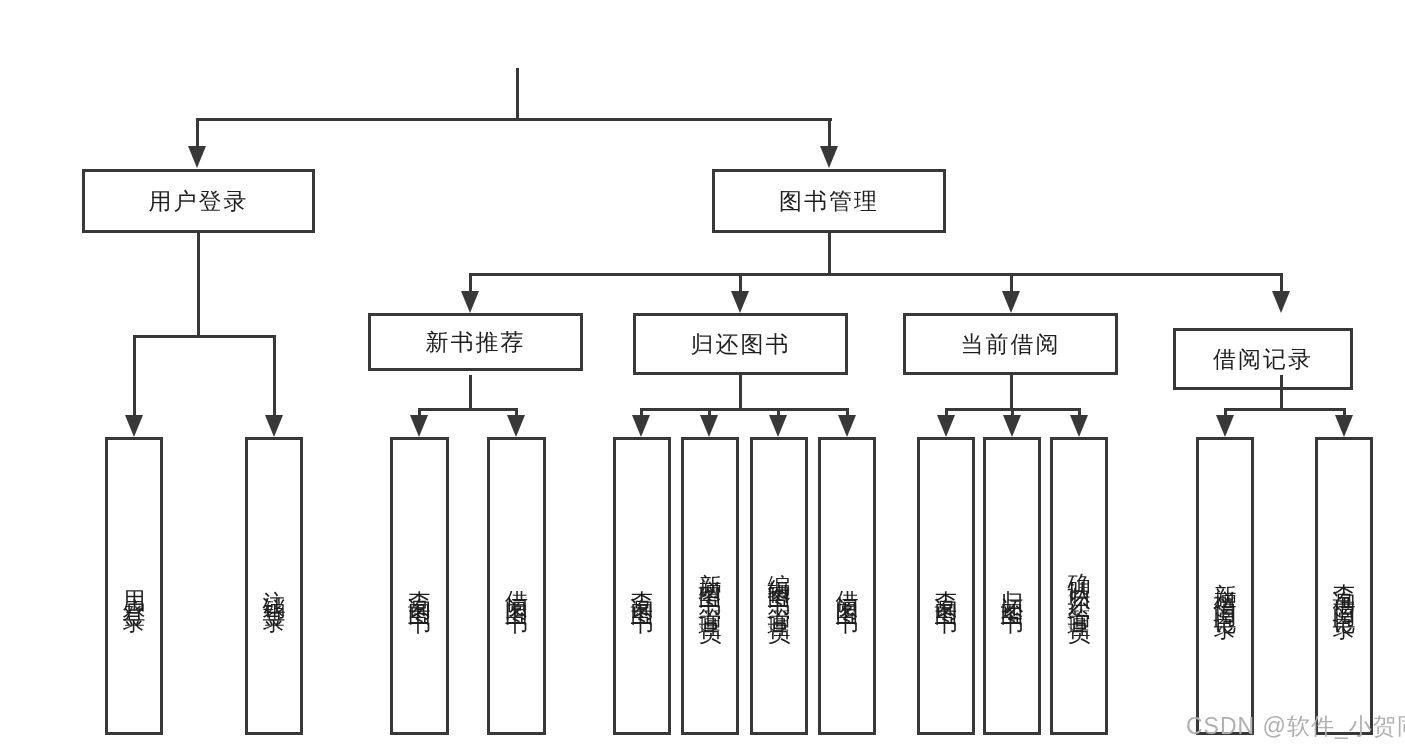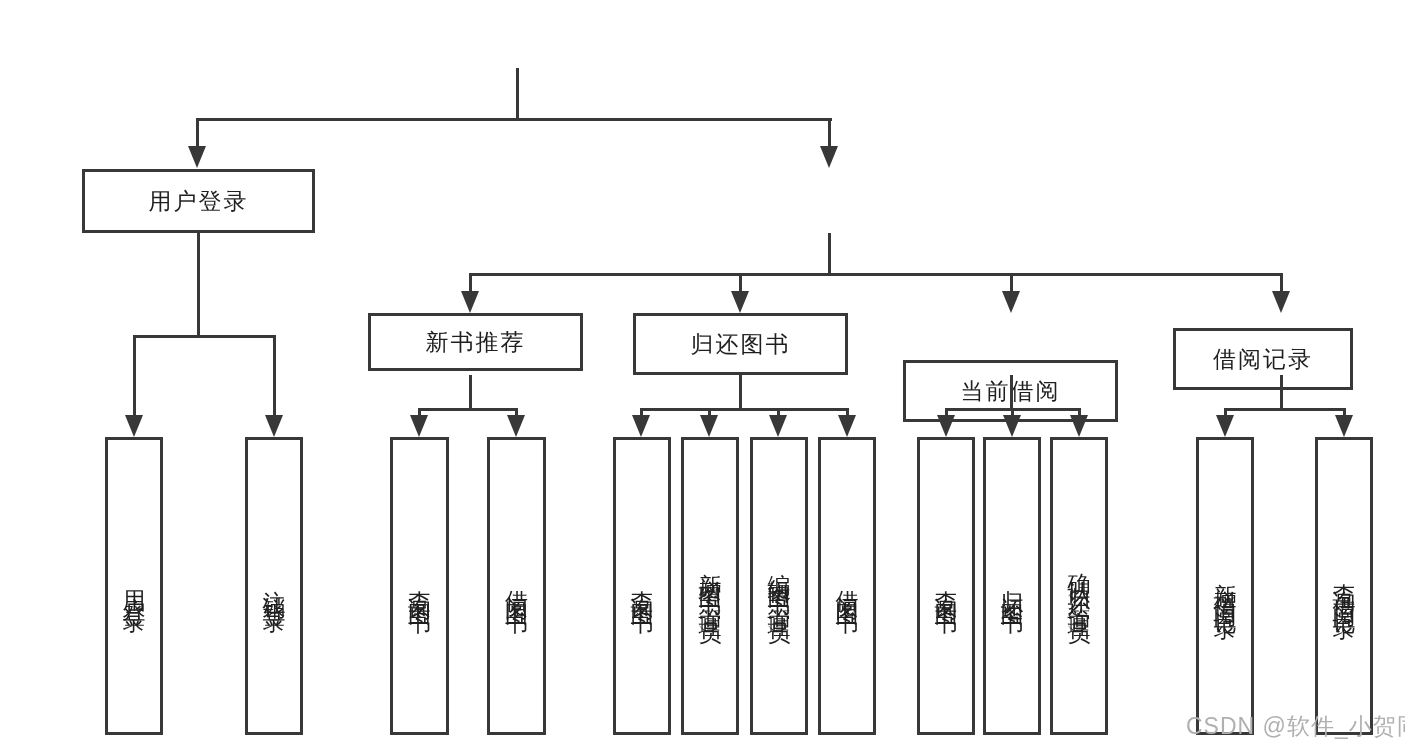--- a/index.html
+++ b/index.html
@@ -25,20 +25,23 @@
   <div class="vl" style="left:516px;top:68px;height:50px;"></div>
   <div class="hl" style="left:196px;top:118px;width:636px;"></div>
   <div class="vl" style="left:196px;top:118px;height:30px;"></div>
   <div class="ah" style="left:188px;top:146px;"></div>
   <div class="vl" style="left:828px;top:118px;height:30px;"></div>
   <div class="ah" style="left:820px;top:146px;"></div>
 
   <div class="box" style="left:82px;top:169px;width:233px;height:64px;">
     <span class="hlabel">用户登录</span>
   </div>
+  <div class="box" style="left:712px;top:169px;width:234px;height:64px;">
+    <span class="hlabel">图书管理</span>
+  </div>
 
   <div class="vl" style="left:197px;top:233px;height:102px;"></div>
   <div class="hl" style="left:133px;top:335px;width:142px;"></div>
   <div class="vl" style="left:133px;top:335px;height:80px;"></div>
   <div class="ah" style="left:125px;top:415px;"></div>
   <div class="vl" style="left:273px;top:335px;height:80px;"></div>
   <div class="ah" style="left:265px;top:415px;"></div>
 
   <div class="vl" style="left:828px;top:233px;height:40px;"></div>
   <div class="hl" style="left:469px;top:273px;width:813px;"></div>
@@ -50,21 +53,21 @@
   <div class="ah" style="left:1002px;top:291px;"></div>
   <div class="vl" style="left:1280px;top:273px;height:20px;"></div>
   <div class="ah" style="left:1272px;top:291px;"></div>
 
   <div class="box" style="left:368px;top:313px;width:215px;height:58px;">
     <span class="hlabel">新书推荐</span>
   </div>
   <div class="box" style="left:633px;top:313px;width:215px;height:62px;">
     <span class="hlabel">归还图书</span>
   </div>
-  <div class="box" style="left:903px;top:313px;width:215px;height:62px;margin-top:47px;">
+  <div class="box" style="left:903px;top:313px;width:215px;height:62px;">
     <span class="hlabel">当前借阅</span>
   </div>
   <div class="box" style="left:1173px;top:328px;width:180px;height:62px;">
     <span class="hlabel">借阅记录</span>
   </div>
 
   <div class="vl" style="left:469px;top:375px;height:33px;"></div>
   <div class="hl" style="left:418px;top:408px;width:100px;"></div>
   <div class="vl" style="left:418px;top:408px;height:9px;"></div>
   <div class="ah" style="left:410px;top:415px;"></div>

